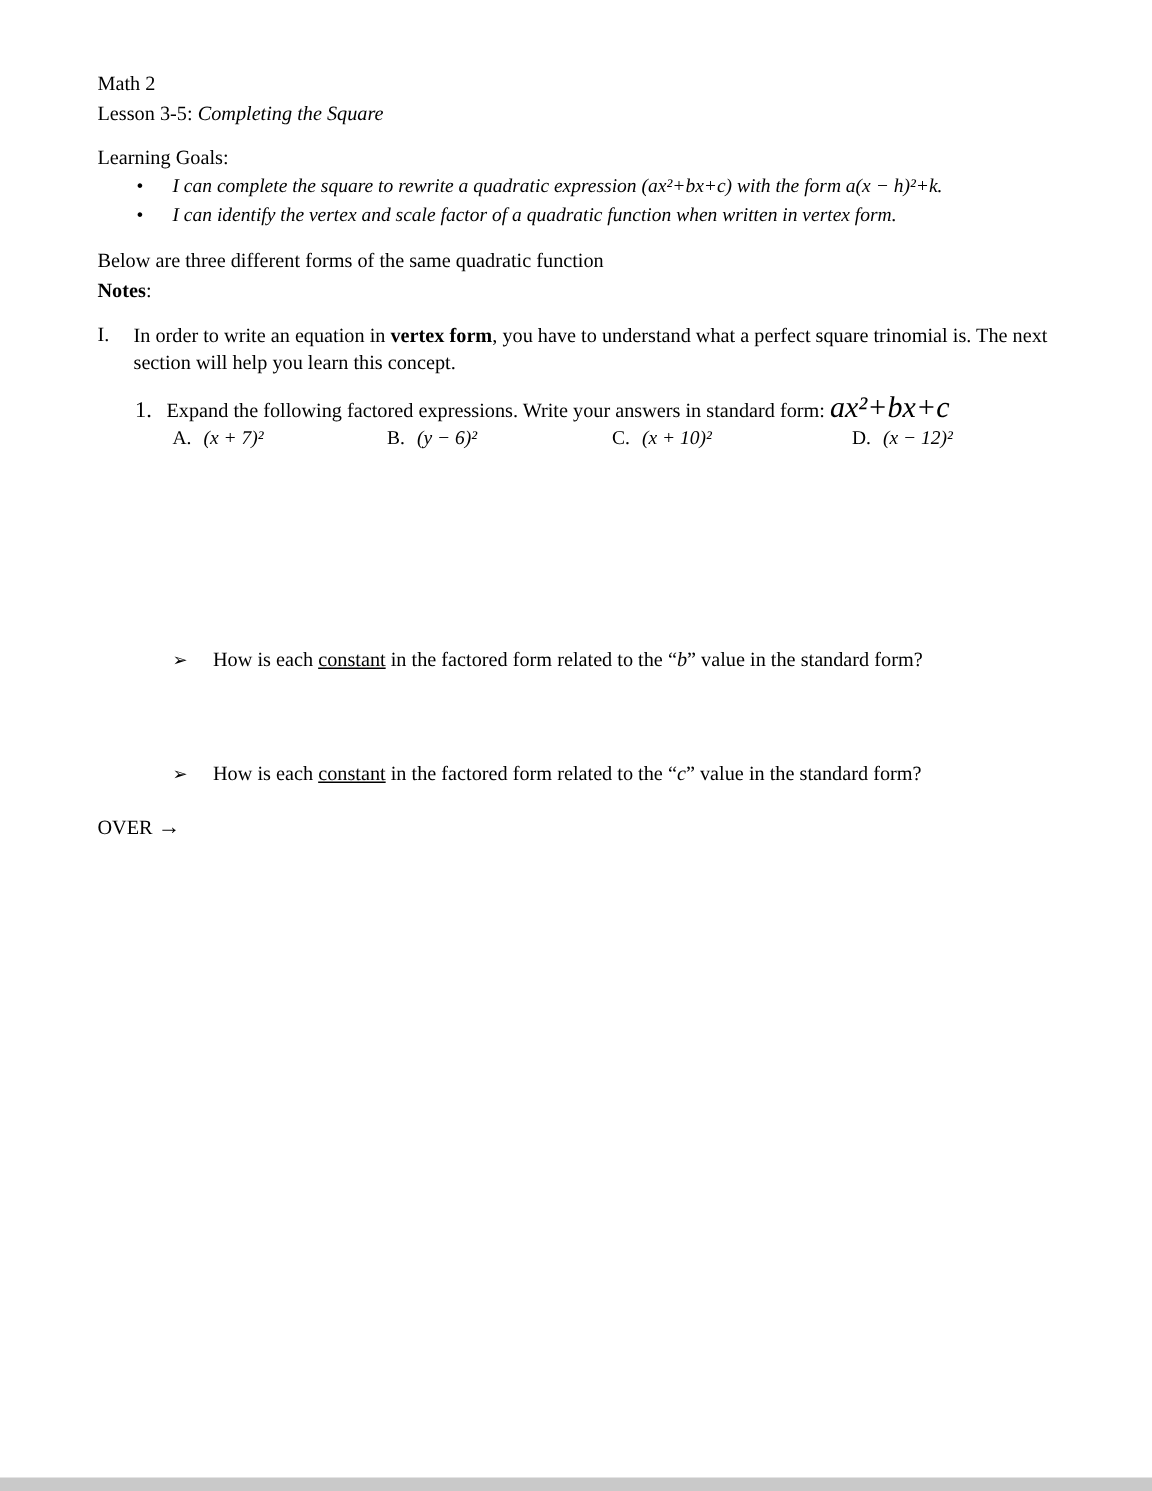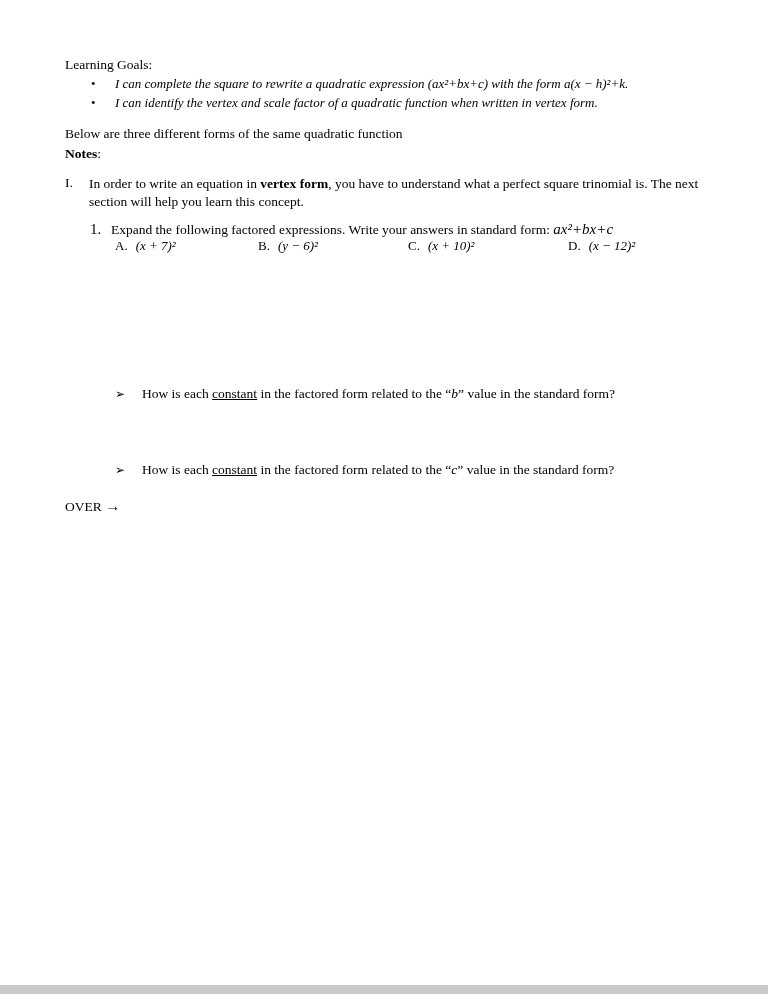--- a/index.html
+++ b/index.html
@@ -43,21 +43,21 @@
   .ncol-title { text-decoration: underline; }
   .ncol-formula { margin-top: 7px; font-style: italic; font-size: 13px; }
 
   
   .sec { display: flex; margin-top: 13px; }
   .sec-num { width: 24px; flex: none; }
   .sec-text { width: 628px; line-height: 18px; }
 
   .item1 { display: flex; margin-left: 25px; margin-top: 10px; align-items: baseline; }
   .item1-num { width: 21px; flex: none; font-size: 15px; }
-  .item1-formula { font-style: italic; font-size: 15px; }
+  .item1-formula { font-style: italic; font-size: 20px; }
 
   .expr-row { display: flex; margin-left: 50px; margin-top: 0; }
   .expr-item { font-size: 13px; }
   .expr-item:nth-child(1) { width: 143px; }
   .expr-item:nth-child(2) { width: 150px; }
   .expr-item:nth-child(3) { width: 160px; }
   .expr-label { margin-right: 8px; }
   .expr-value { font-style: italic; }
 
   
@@ -79,20 +79,24 @@
     background: #c9c9c9;
   }
 </style>
 </head>
 <body>
 
 <div class="page">
   <div class="content">
 
     <div class="header-row">
+      <div class="header-left">
+        <div>Math 2</div>
+        <div><span>Lesson 3-5: </span><span class="italic">Completing the Square</span></div>
+      </div>
     </div>
 
     <div class="lg-heading">Learning Goals:</div>
     <div class="lg-item">
       <span class="lg-bullet">•</span>
       <span class="lg-text">I can complete the square to rewrite a quadratic expression (ax²+bx+c) with the form a(x − h)²+k.</span>
     </div>
     <div class="lg-item">
       <span class="lg-bullet">•</span>
       <span class="lg-text">I can identify the vertex and scale factor of a quadratic function when written in vertex form.</span>

